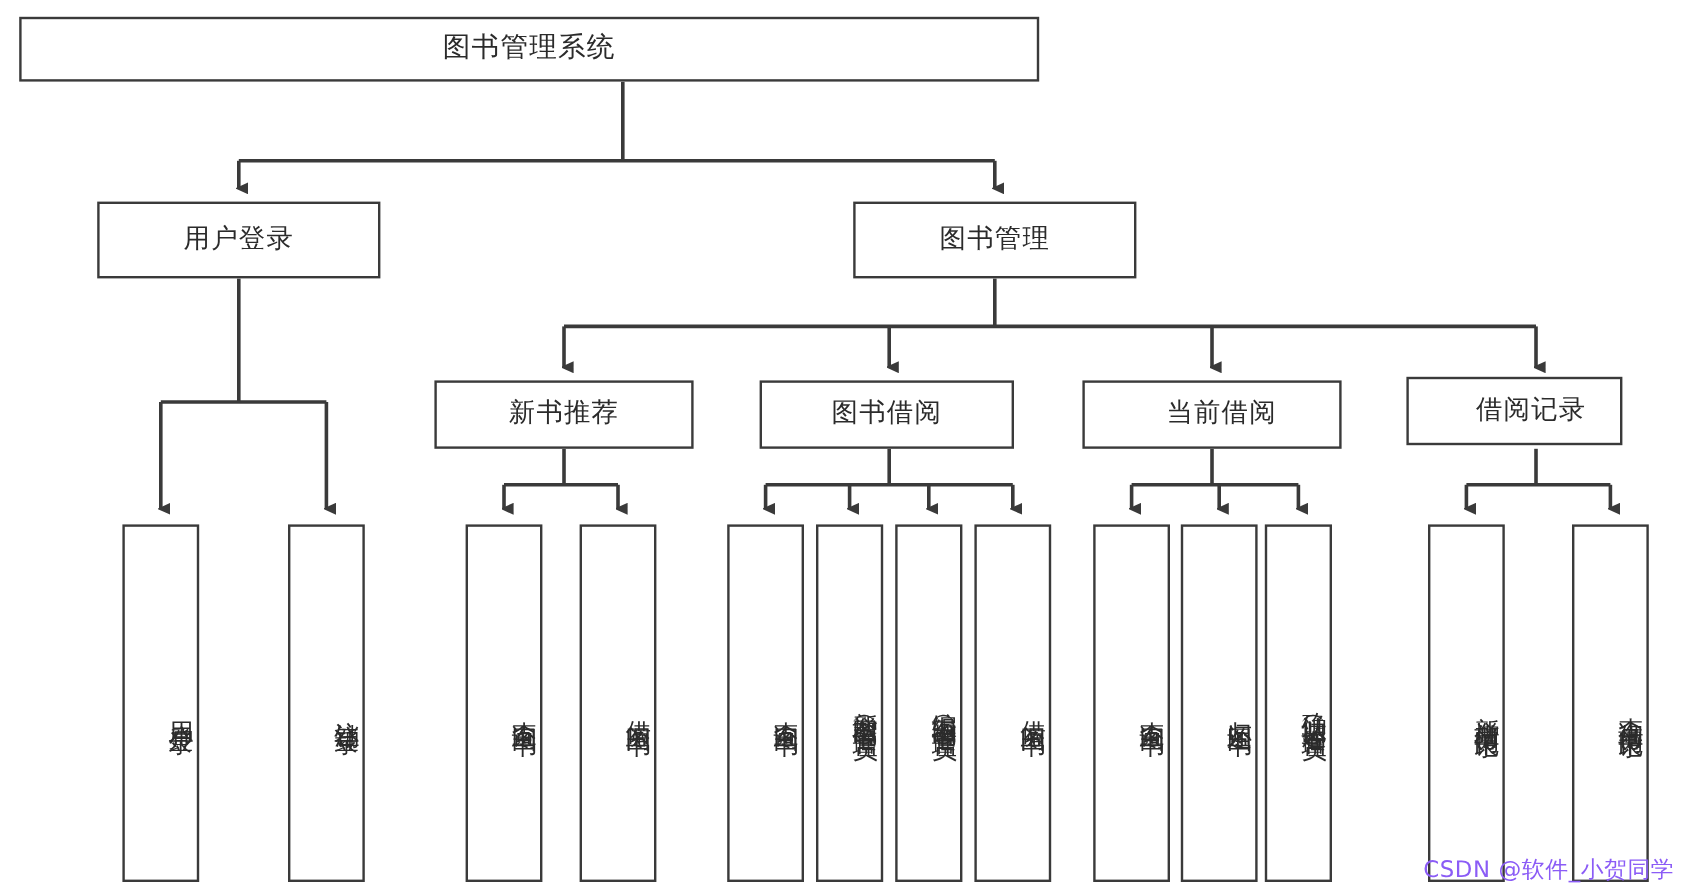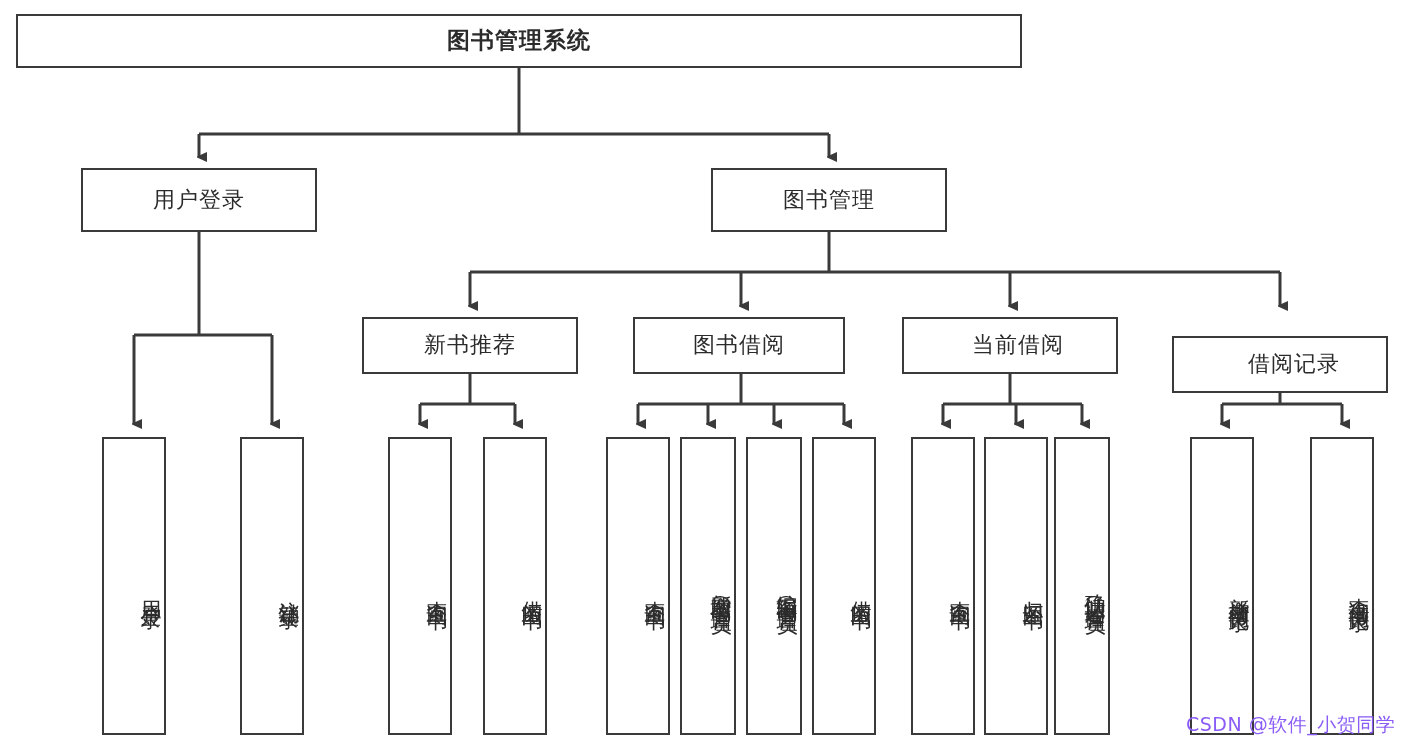--- a/index.html
+++ b/index.html
@@ -118,41 +118,41 @@
       <path d="M1016,404 L1016,424" marker-end="url(#arrow)"></path>
       <path d="M1082,404 L1082,424" marker-end="url(#arrow)"></path>
 
       <path d="M1280,374 L1280,404"></path>
       <path d="M1222,404 L1342,404"></path>
       <path d="M1222,404 L1222,424" marker-end="url(#arrow)"></path>
       <path d="M1342,404 L1342,424" marker-end="url(#arrow)"></path>
     </g>
   </svg>
 
-  <div class="node horiz root" id="node-root" style="left: 16px; top: 14px; width: 1006px; height: 54px; font-weight: bold;">
+  <div class="node horiz root" id="node-root" style="left: 16px; top: 14px; width: 850px; height: 54px;">
     <span>图书管理系统</span>
   </div>
 
   <div class="node horiz" id="node-l2-0" style="left: 81px; top: 168px; width: 236px; height: 64px;">
     <span>用户登录</span>
   </div>
   <div class="node horiz" id="node-l2-1" style="left: 711px; top: 168px; width: 236px; height: 64px;">
     <span>图书管理</span>
   </div>
 
   <div class="node horiz" id="node-l3-0" style="left: 362px; top: 317px; width: 216px; height: 57px;">
     <span>新书推荐</span>
   </div>
   <div class="node horiz" id="node-l3-1" style="left: 633px; top: 317px; width: 212px; height: 57px;">
     <span>图书借阅</span>
   </div>
   <div class="node horiz" id="node-l3-2" style="left: 902px; top: 317px; width: 216px; height: 57px; padding-left: 16px;">
     <span>当前借阅</span>
   </div>
-  <div class="node horiz" id="node-l3-3" style="left: 1172px; top: 336px; width: 216px; height: 57px; padding-left: 28px;">
+  <div class="node horiz" id="node-l3-3" style="left: 1172px; top: 314px; width: 180px; height: 57px; padding-left: 28px;">
     <span>借阅记录</span>
   </div>
 
   <div class="node leaf" id="node-leaf-0" style="left: 102px; top: 437px; width: 64px; height: 298px;">
     <span class="vtext">用户登录</span>
   </div>
   <div class="node leaf" id="node-leaf-1" style="left: 240px; top: 437px; width: 64px; height: 298px;">
     <span class="vtext">注销登录</span>
   </div>
   <div class="node leaf" id="node-leaf-2" style="left: 388px; top: 437px; width: 64px; height: 298px;">

